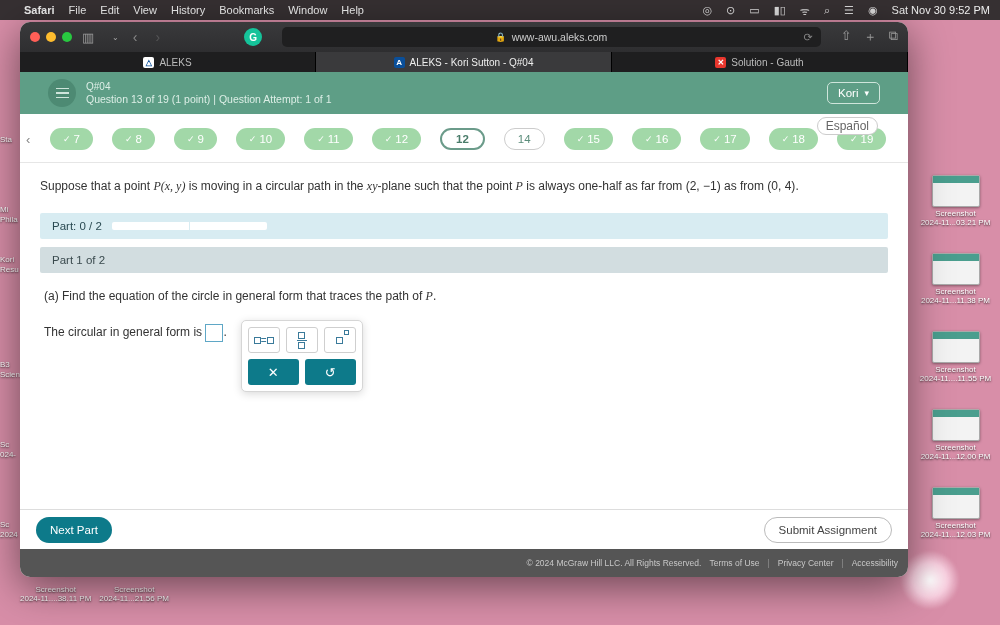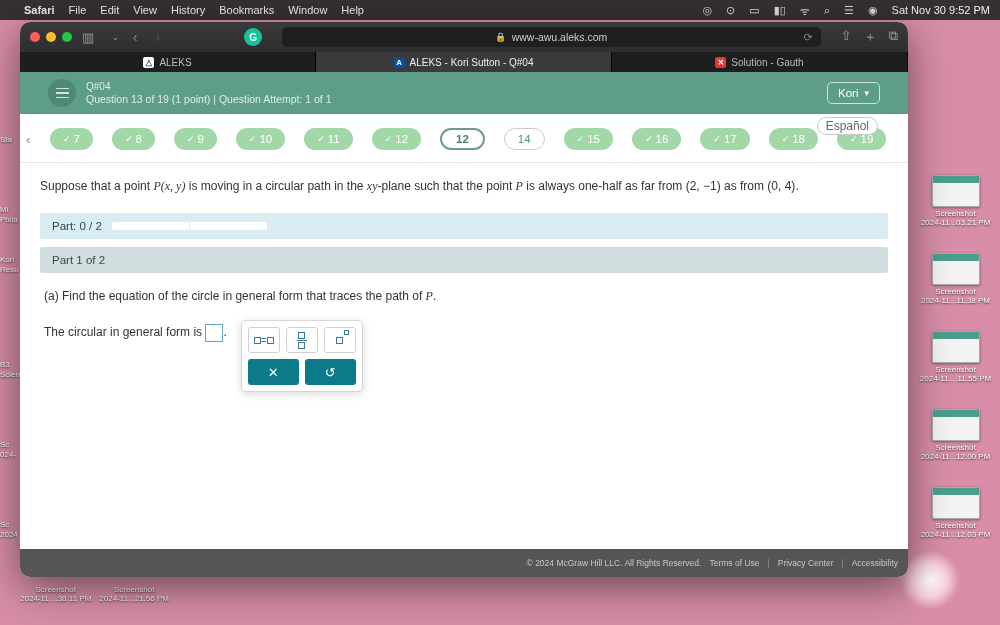--- a/index.html
+++ b/index.html
@@ -340,20 +340,24 @@
               <span>✕</span>
             </div>
           <div class="pbtnL">
               <span>↺</span>
             </div>
         </div>
       </div>
     </div>
   </div>
 
+  <div class="footer">
+    <div class="nextbtn">Next Part</div>
+    <div class="submitbtn">Submit Assignment</div>
+  </div>
   <div class="legal">
     <span>© 2024 McGraw Hill LLC. All Rights Reserved.</span>
     <a>Terms of Use</a>
       <span class="sep">|</span>
     <a>Privacy Center</a>
       <span class="sep">|</span>
     <a>Accessibility</a>
   </div>
 </div>
 

